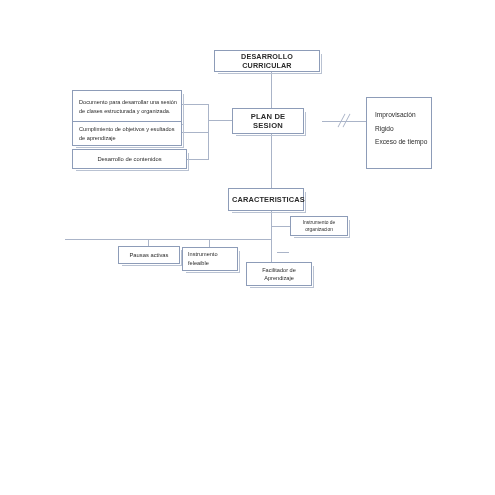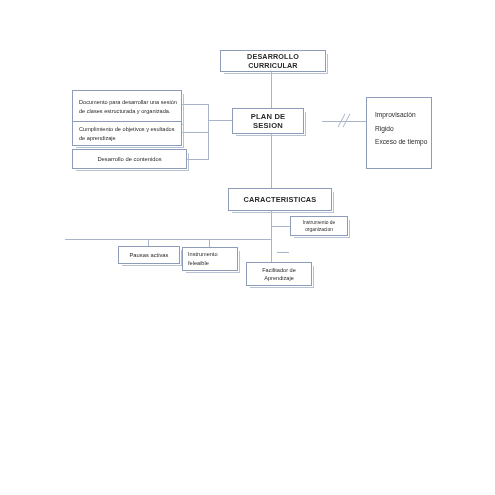--- a/index.html
+++ b/index.html
@@ -50,29 +50,29 @@
     right: -3px;
     bottom: -3px;
     border-right: 1px solid #b9c2d2;
     border-bottom: 1px solid #b9c2d2;
     pointer-events: none;
     z-index: -1;
   }
 
   
   #node-desarrollo-curricular {
-    left: 220px; top: 50px; width: 106px; height: 22px;
+    left: 214px; top: 50px; width: 106px; height: 22px;
     font-size: 7.2px; font-weight: 700; letter-spacing: 0.15px;
   }
   #node-plan-de-sesion {
     left: 232px; top: 108px; width: 72px; height: 26px;
     font-size: 7.6px; font-weight: 700; letter-spacing: 0.2px;
   }
   #node-caracteristicas {
-    left: 228px; top: 188px; width: 104px; height: 23px;
+    left: 228px; top: 188px; width: 76px; height: 23px;
     font-size: 7.4px; font-weight: 700; letter-spacing: 0.15px;
   }
 
   #node-documento {
     left: 72px; top: 90px; width: 110px; height: 33px;
     font-size: 5.6px; line-height: 1.55; text-align: left;
   }
   #node-documento .txt { padding-left: 6px; }
 
   #node-cumplimiento {

